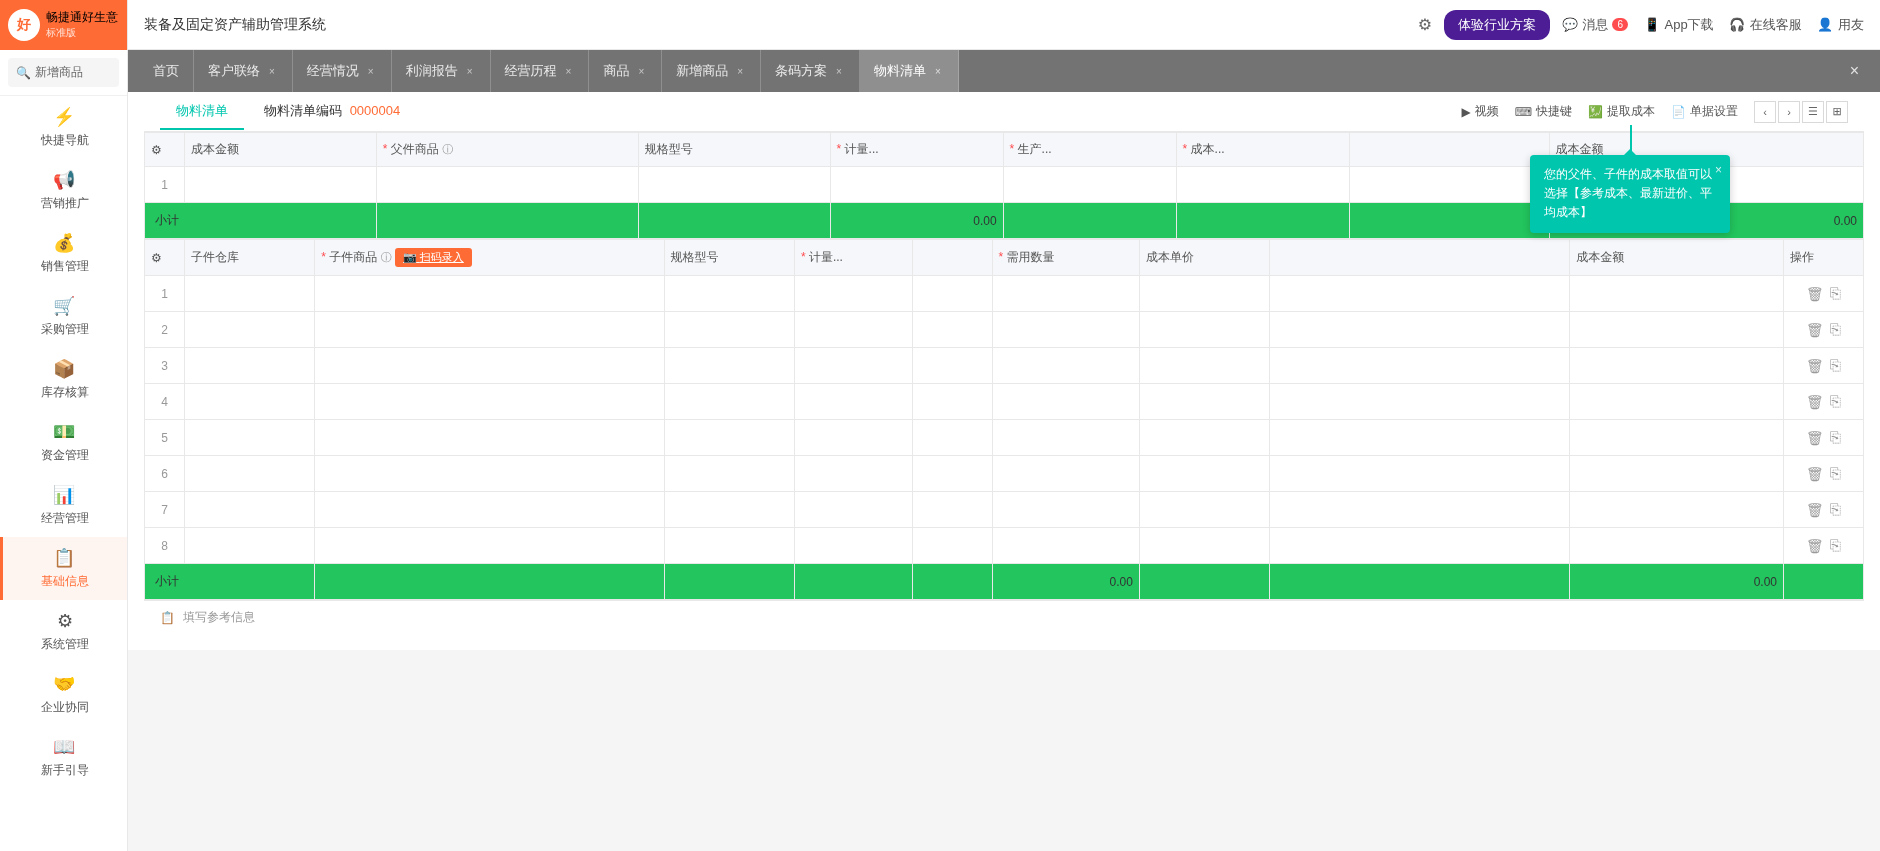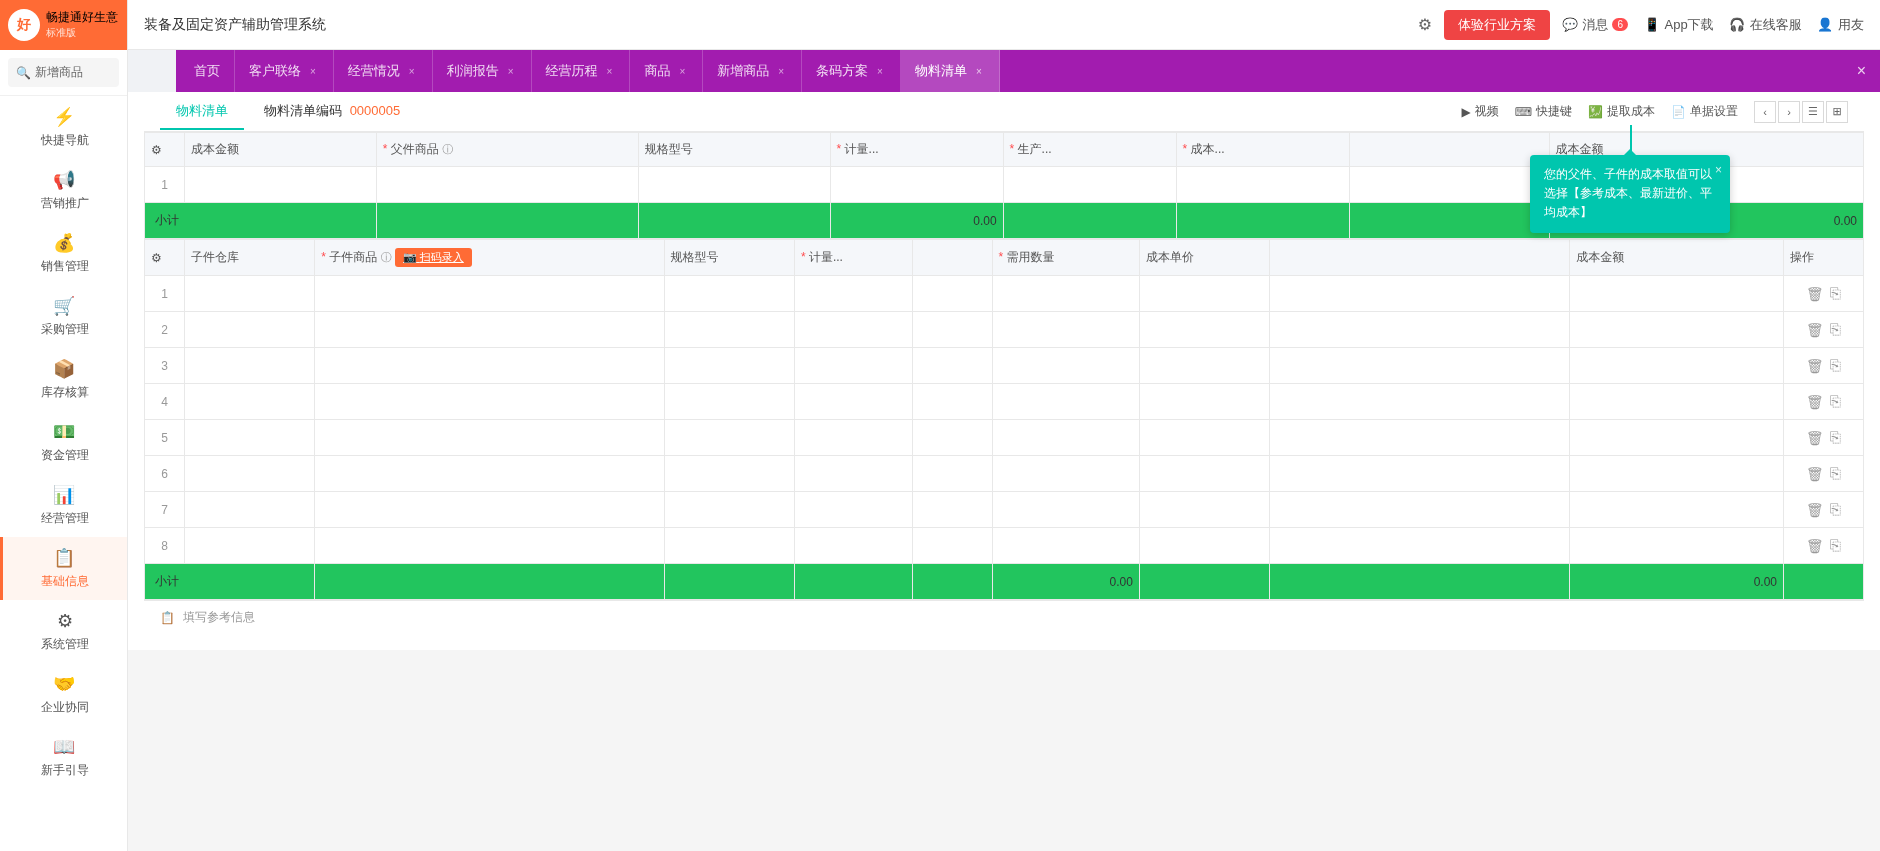--- a/index.html
+++ b/index.html
@@ -102,24 +102,24 @@
       font-size: 14px;
       color: #333;
       flex: 1;
     }
     .topbar-gear {
       color: #666;
       cursor: pointer;
       font-size: 16px;
     }
     .topbar-trial-btn {
-      background: #ef4444;
+      background: #4c1d95;
       color: #fff;
       border: none;
-      border-radius: 4px;
+      border-radius: 12px;
       padding: 6px 14px;
       cursor: pointer;
       font-size: 13px;
     }
     .topbar-right {
       display: flex;
       align-items: center;
       gap: 16px;
       color: #555;
       font-size: 13px;
@@ -136,28 +136,27 @@
       color: #fff;
       border-radius: 8px;
       font-size: 10px;
       padding: 1px 5px;
       min-width: 16px;
       text-align: center;
     }
 
     
     .nav-tabs {
-      background: #a21caf;
+      background: #737373;
       display: flex;
       align-items: center;
       height: 42px;
-      padding: 0 4px;
+      padding: 0 11px;
       flex-shrink: 0;
       overflow: hidden;
-      margin-left: 48px;
     }
     .nav-tab {
       padding: 0 14px;
       height: 42px;
       display: flex;
       align-items: center;
       gap: 6px;
       color: rgba(255,255,255,0.85);
       cursor: pointer;
       font-size: 13px;
@@ -513,21 +512,21 @@
 
   <div class="content">
     <div class="form-area">
 
       <div class="sub-tabs">
         <div class="sub-tab active">
           <span>物料清单</span>
         </div>
         <div class="sub-tab">
           <span>物料清单编码</span>
-          <span class="sub-tab-code">0000005</span>
+          <span class="sub-tab-code">0000004</span>
         </div>
         <div class="sub-tabs-right">
           <div class="sub-tabs-right-item">
             <span>▶</span>
             <span>视频</span>
           </div>
           <div class="sub-tabs-right-item">
             <span>⌨</span>
             <span>快捷键</span>
           </div>

